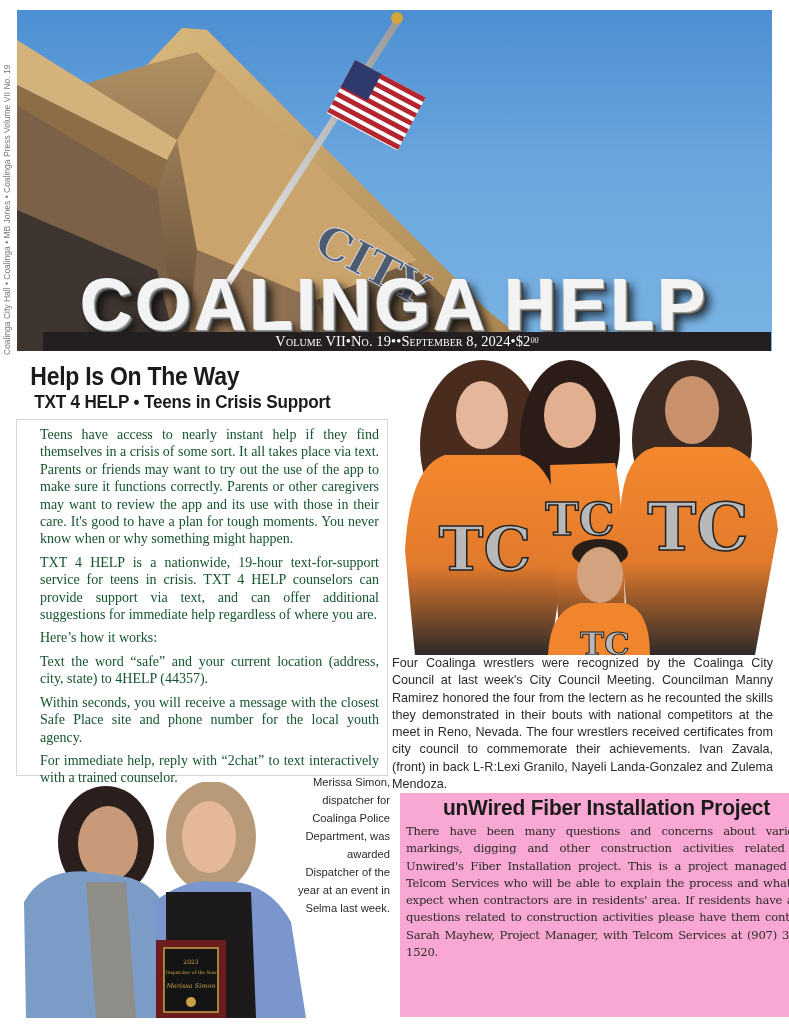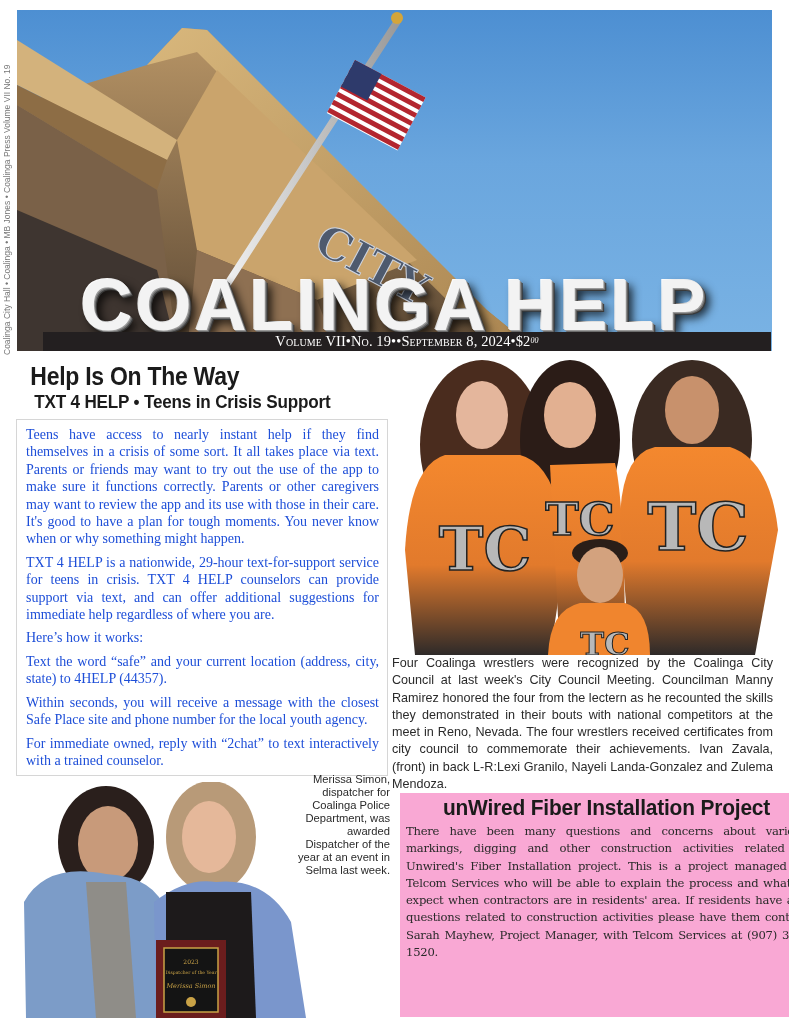--- a/index.html
+++ b/index.html
@@ -48,31 +48,31 @@
 
   
   .help-head {
     position: absolute; left: 15px; top: 361px; width: 383px; text-align: left;
     font-family: "Liberation Sans", sans-serif; font-weight: bold; color: #1b1b1b;
   }
   .help-title { font-size: 25px; line-height: 30px; letter-spacing: -0.3px; transform: scaleX(0.92); }
   .help-sub { font-size: 19px; line-height: 22px; letter-spacing: -0.2px; transform: scaleX(0.9); }
   .help-box {
     position: absolute; left: 16px; top: 419px; width: 372px; height: 357px;
-    border: 1px solid #d6d6d6; padding: 6px 8px 0 9px;
+    border: 1px solid #d6d6d6; padding: 6px 8px 0 23px;
     font-family: "Liberation Serif", serif; font-size: 14px; line-height: 17.4px;
-    text-align: justify; color: #1d4ed8;
+    text-align: justify; color: #14532d;
   }
   .help-box p { margin-bottom: 6px; }
 
   
   .dispatch-photo { position: absolute; left: 16px; top: 782px; width: 290px; height: 236px; }
   .dispatch-caption {
     position: absolute; left: 296px; top: 773px; width: 94px;
-    font-family: "Liberation Sans", sans-serif; font-size: 11.2px; line-height: 13px;
+    font-family: "Liberation Sans", sans-serif; font-size: 11.2px; line-height: 18px;
     text-align: right; color: #2a2a2a;
   }
   .dispatch-caption p { margin-bottom: 6px; }
 
   
   .wrestler-photo { position: absolute; left: 400px; top: 355px; width: 378px; height: 300px; }
   .wrestler-caption {
     position: absolute; left: 392px; top: 655px; width: 381px;
     font-family: "Liberation Sans", sans-serif; font-size: 12.6px; line-height: 17.3px;
     text-align: justify; color: #2a2a2a;
@@ -165,25 +165,25 @@
   </div>
 </header>
 
 <section>
   <div class="help-head">
     <h1 class="help-title">Help Is On The Way</h1>
     <h2 class="help-sub">TXT 4 HELP • Teens in Crisis Support</h2>
   </div>
   <div class="help-box">
     <p>Teens have access to nearly instant help if they find themselves in a crisis of some sort. It all takes place via text. Parents or friends may want to try out the use of the app to make sure it functions correctly. Parents or other caregivers may want to review the app and its use with those in their care. It's good to have a plan for tough moments. You never know when or why something might happen.</p>
-    <p>TXT 4 HELP is a nationwide, 29-hour text-for-support service for teens in crisis. TXT 4 HELP counselors can provide support via text, and can offer additional suggestions for immediate help regardless of where you are.</p>
+    <p>TXT 4 HELP is a nationwide, 19-hour text-for-support service for teens in crisis. TXT 4 HELP counselors can provide support via text, and can offer additional suggestions for immediate help regardless of where you are.</p>
     <p>Here’s how it works:</p>
     <p>Text the word “safe” and your current location (address, city, state) to 4HELP (44357).</p>
     <p>Within seconds, you will receive a message with the closest Safe Place site and phone number for the local youth agency.</p>
-    <p>For immediate owned, reply with “2chat” to text interactively with a trained counselor.</p>
+    <p>For immediate help, reply with “2chat” to text interactively with a trained counselor.</p>
   </div>
 </section>
 
 <svg class="dispatch-photo" width="290" height="236" viewBox="0 0 290 236">
 
   <ellipse cx="90" cy="60" rx="48" ry="56" fill="#2a1f1c"></ellipse>
   <ellipse cx="92" cy="62" rx="30" ry="38" fill="#c89a7a"></ellipse>
   <path d="M10,236 L8,120 Q30,80 90,92 Q140,95 150,130 L150,236 Z" fill="#7c9cc8"></path>
   <path d="M70,100 L110,100 L120,236 L80,236 Z" fill="#8f8d88"></path>
 

